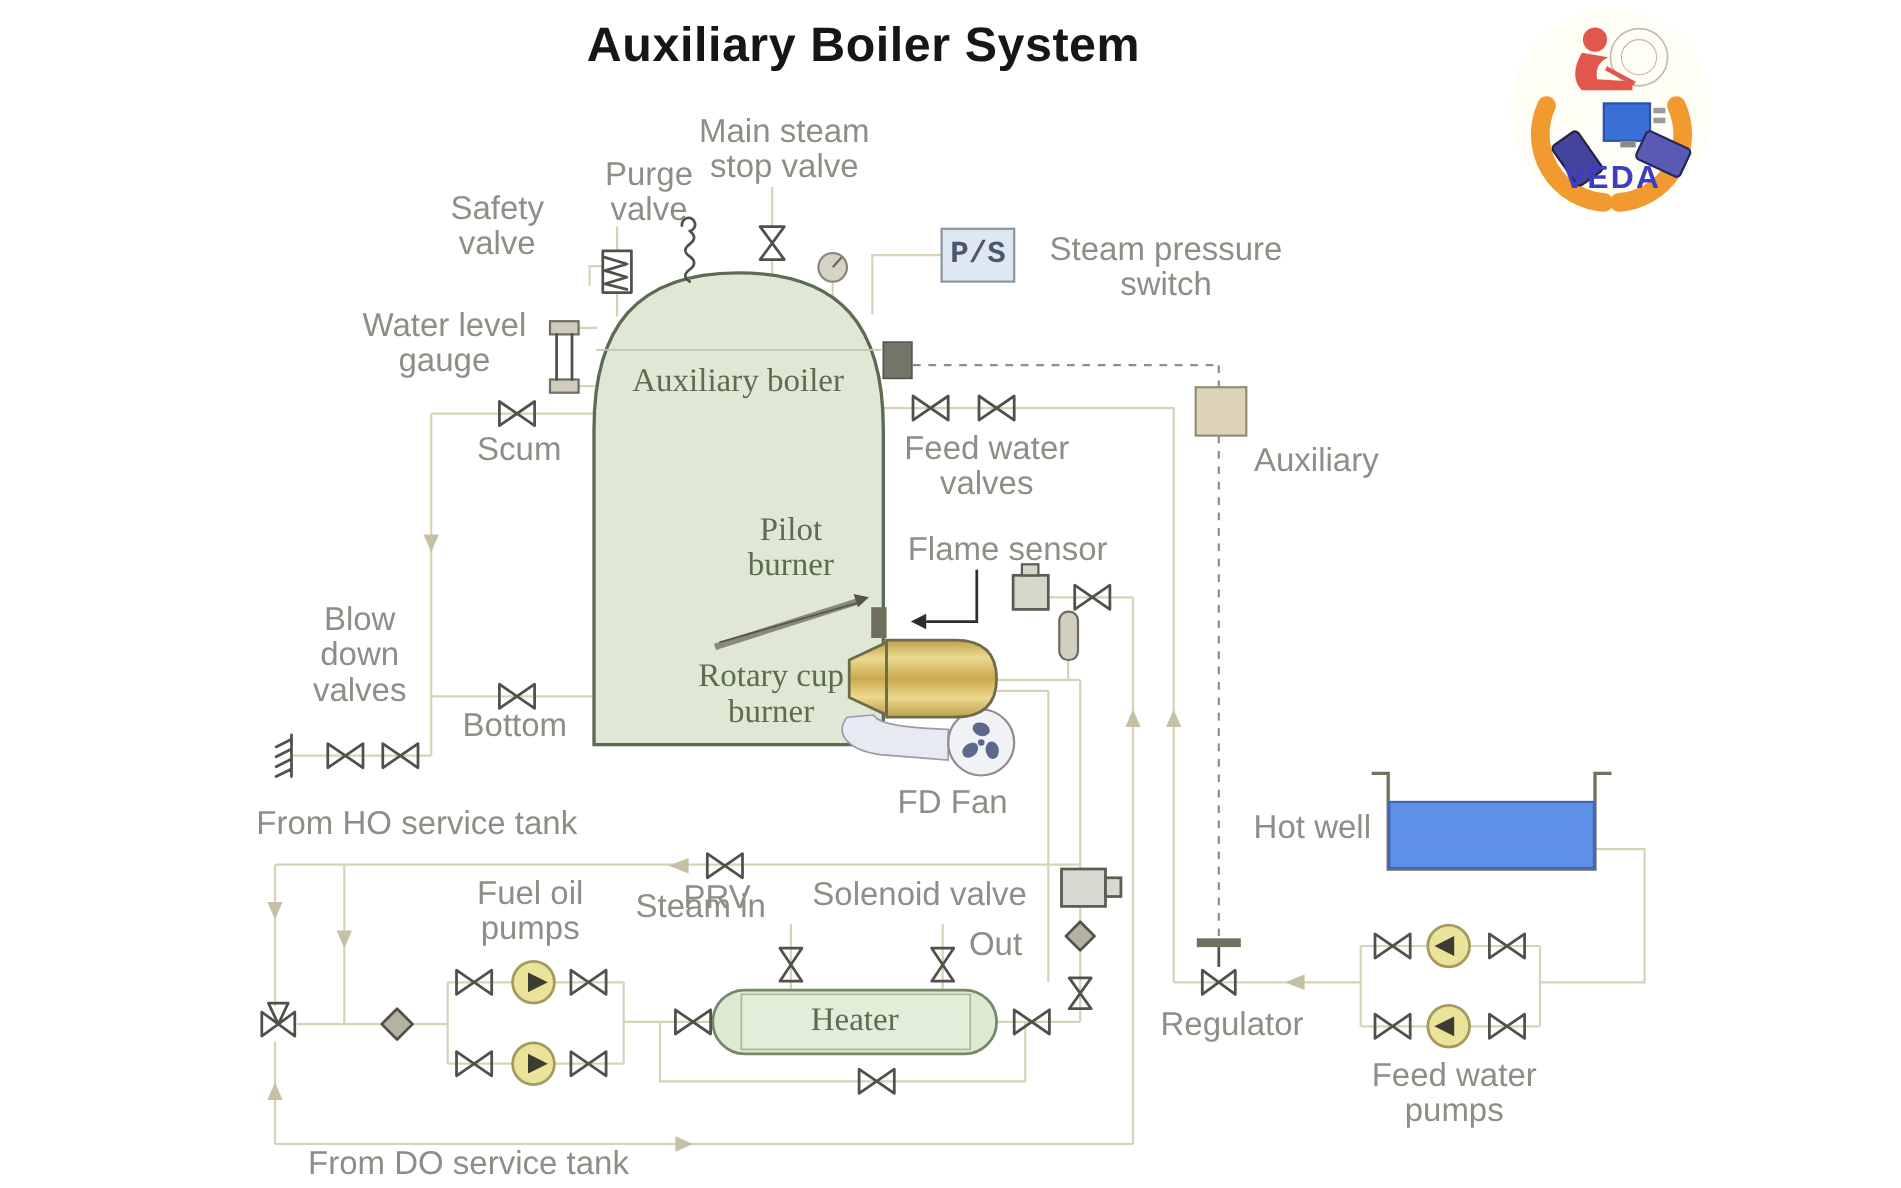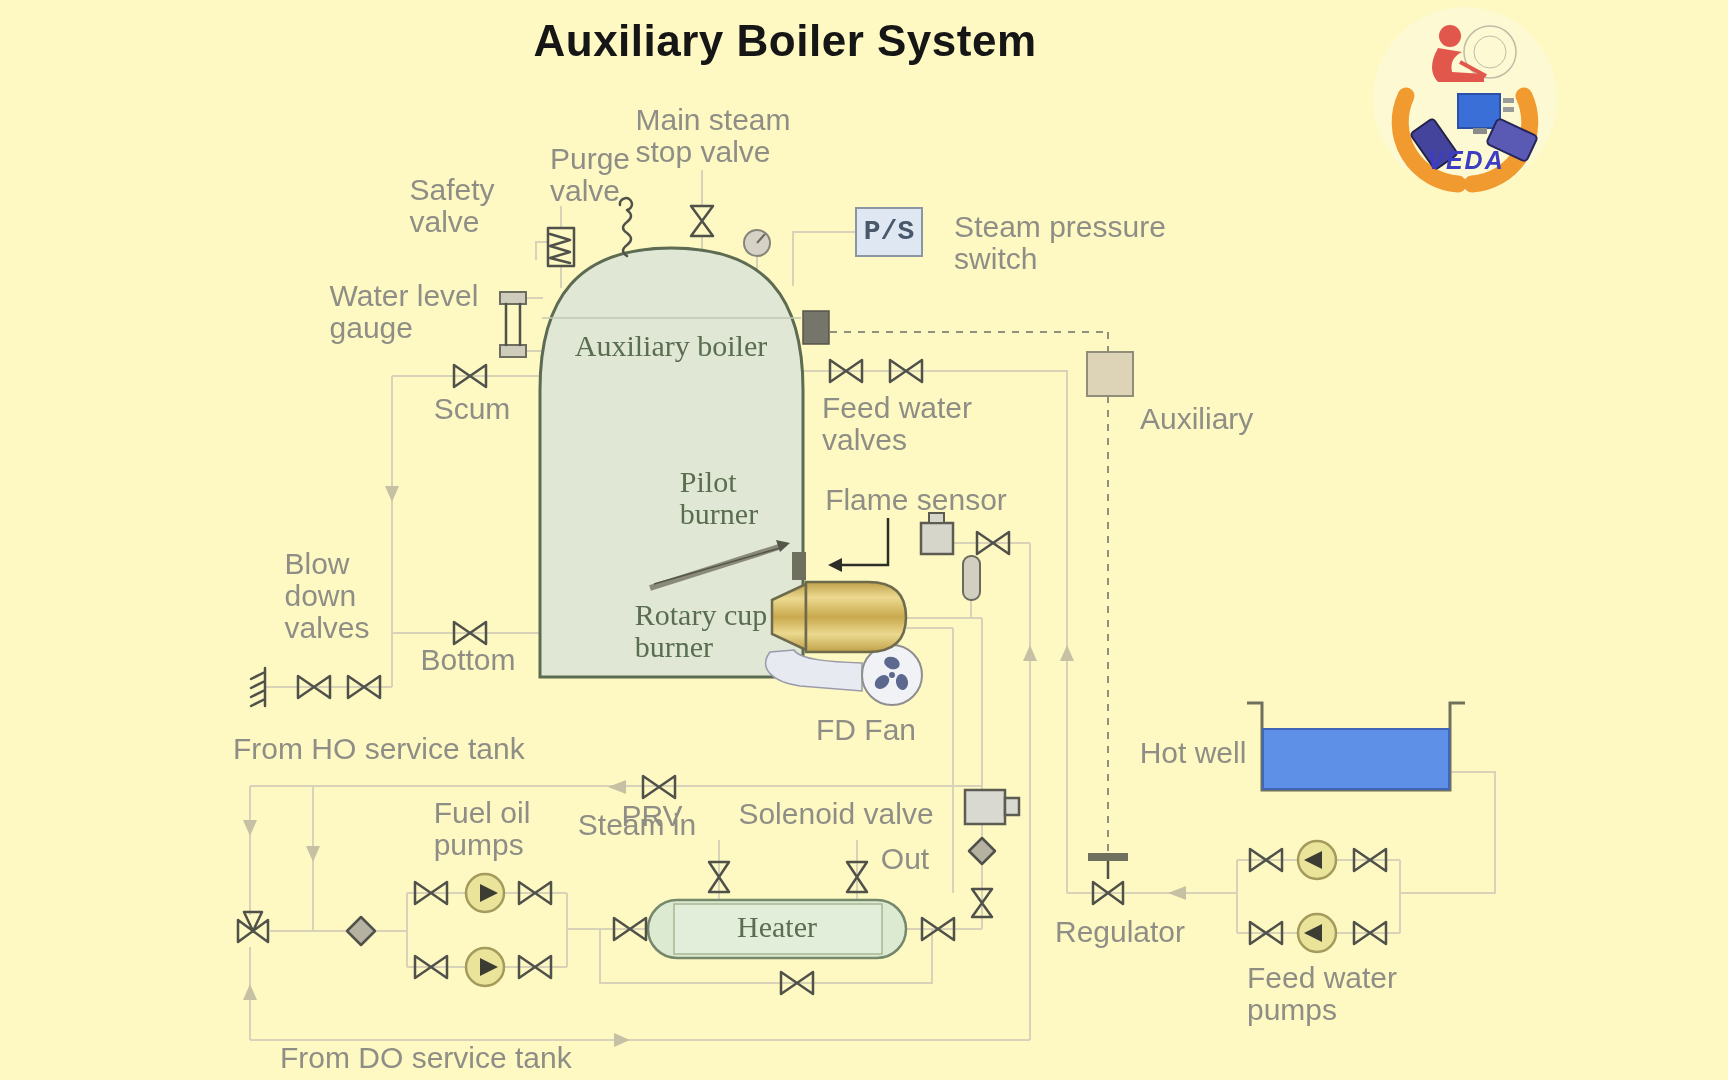--- a/index.html
+++ b/index.html
@@ -1,34 +1,34 @@
 <!DOCTYPE html>
 <html><head>
 <meta charset="utf-8">
 <style>
   html,body{margin:0;padding:0;background:#777;}
-  .stage{position:relative;width:1728px;height:1080px;background:#fef9c3;overflow:hidden;
+  .stage{position:relative;width:1728px;height:1080px;background:#ffffff;overflow:hidden;
          font-family:"Liberation Sans",sans-serif;}
   svg{position:absolute;left:0;top:0;}
   
   .pline{stroke:#d8d3b8;stroke-width:2;fill:none;}
   .dash{stroke:#90907c;stroke-width:2;fill:none;stroke-dasharray:7 7;}
   .sym{stroke:#50514a;stroke-width:2.5;fill:none;stroke-linejoin:round;stroke-linecap:round;}
   .symfill{stroke:#50514a;stroke-width:2.5;stroke-linejoin:round;}
   .arrow{fill:#c6c1a4;stroke:none;}
   .dark{stroke:#2e2e28;stroke-width:2.5;fill:none;}
   
-  .lbl{position:absolute;transform:translateX(-50%);font-size:30px;line-height:32px;
+  .lbl{position:absolute;transform:translateX(-50%);text-align:center;font-size:30px;line-height:32px;
        color:#8e8e86;white-space:pre-line;}
   .lbl.left{transform:none;text-align:left;}
   .lbl.green{color:#5a6d50;font-family:Liberation Serif, serif;}
   .title{position:absolute;transform:translateX(-50%);font-size:44px;font-weight:700;color:#161616;
          letter-spacing:.5px;white-space:nowrap;}
   .ps{position:absolute;transform:translateX(-50%);font-size:28px;font-weight:700;color:#49586a;font-family:Liberation Mono, monospace;}
-  .veda{position:absolute;transform:translateX(-50%);font-size:25px;font-weight:700;font-style:italic;
+  .veda{position:absolute;transform:translateX(-50%);font-size:29px;font-weight:700;
         color:#3d3dc4;letter-spacing:2px;}
 </style>
 </head>
 <body>
 
 <div class="stage">
 
 <svg width="1728" height="1080" viewBox="0 0 1728 1080">
   <defs>
     <linearGradient id="goldgrad" x1="0" y1="0" x2="0" y2="1">

